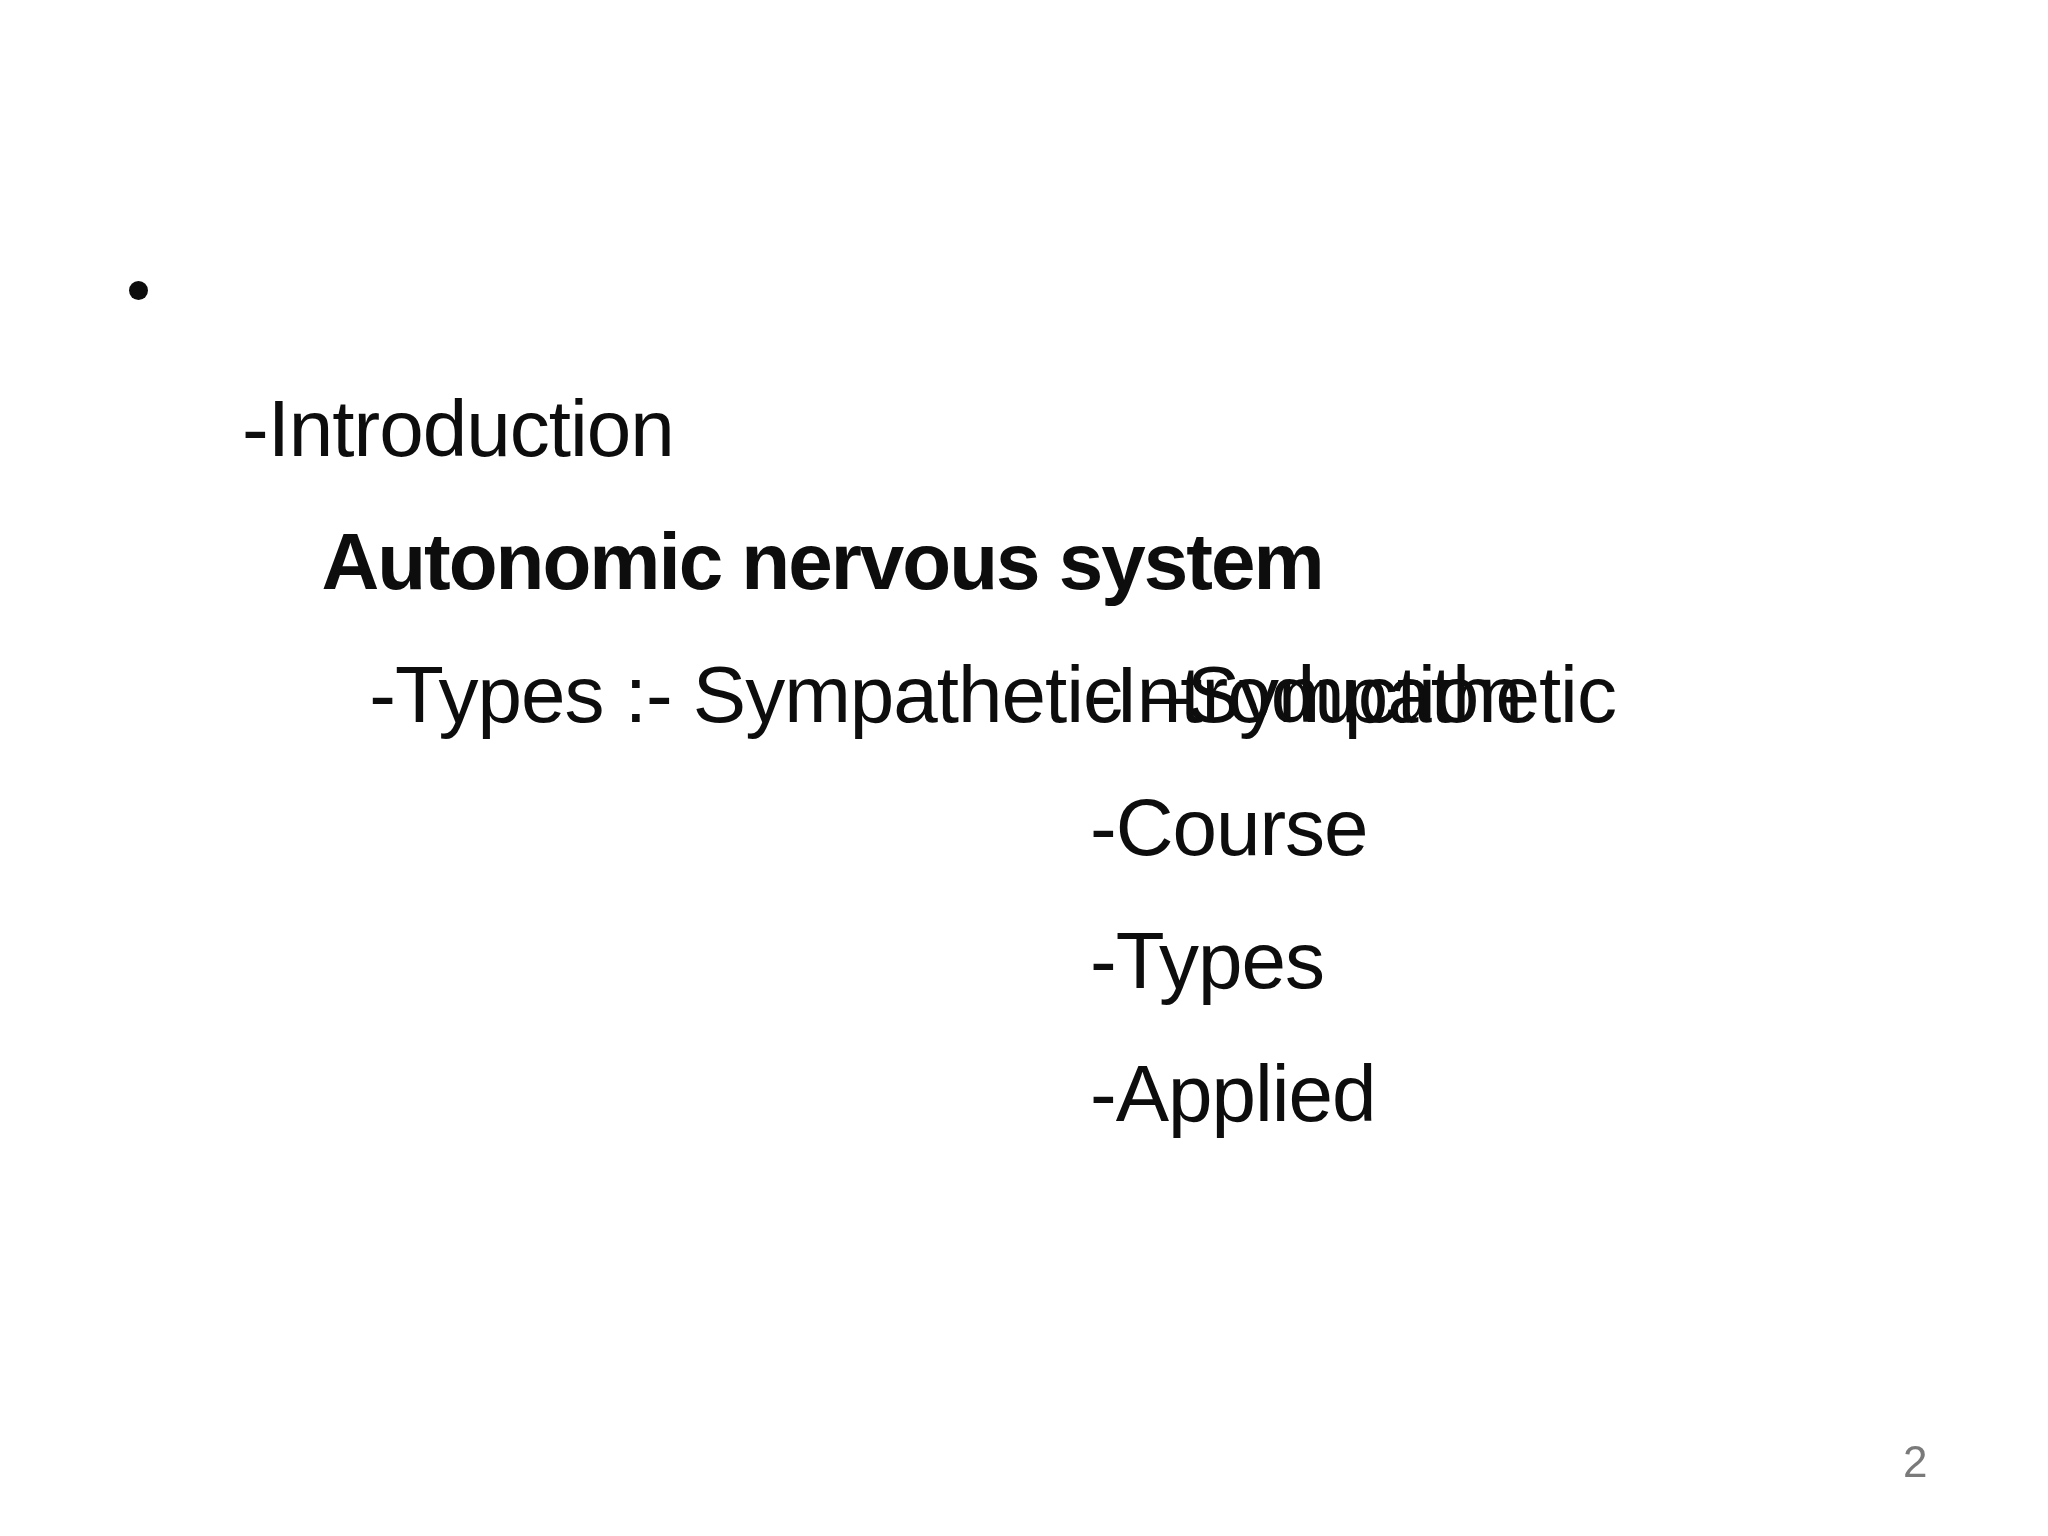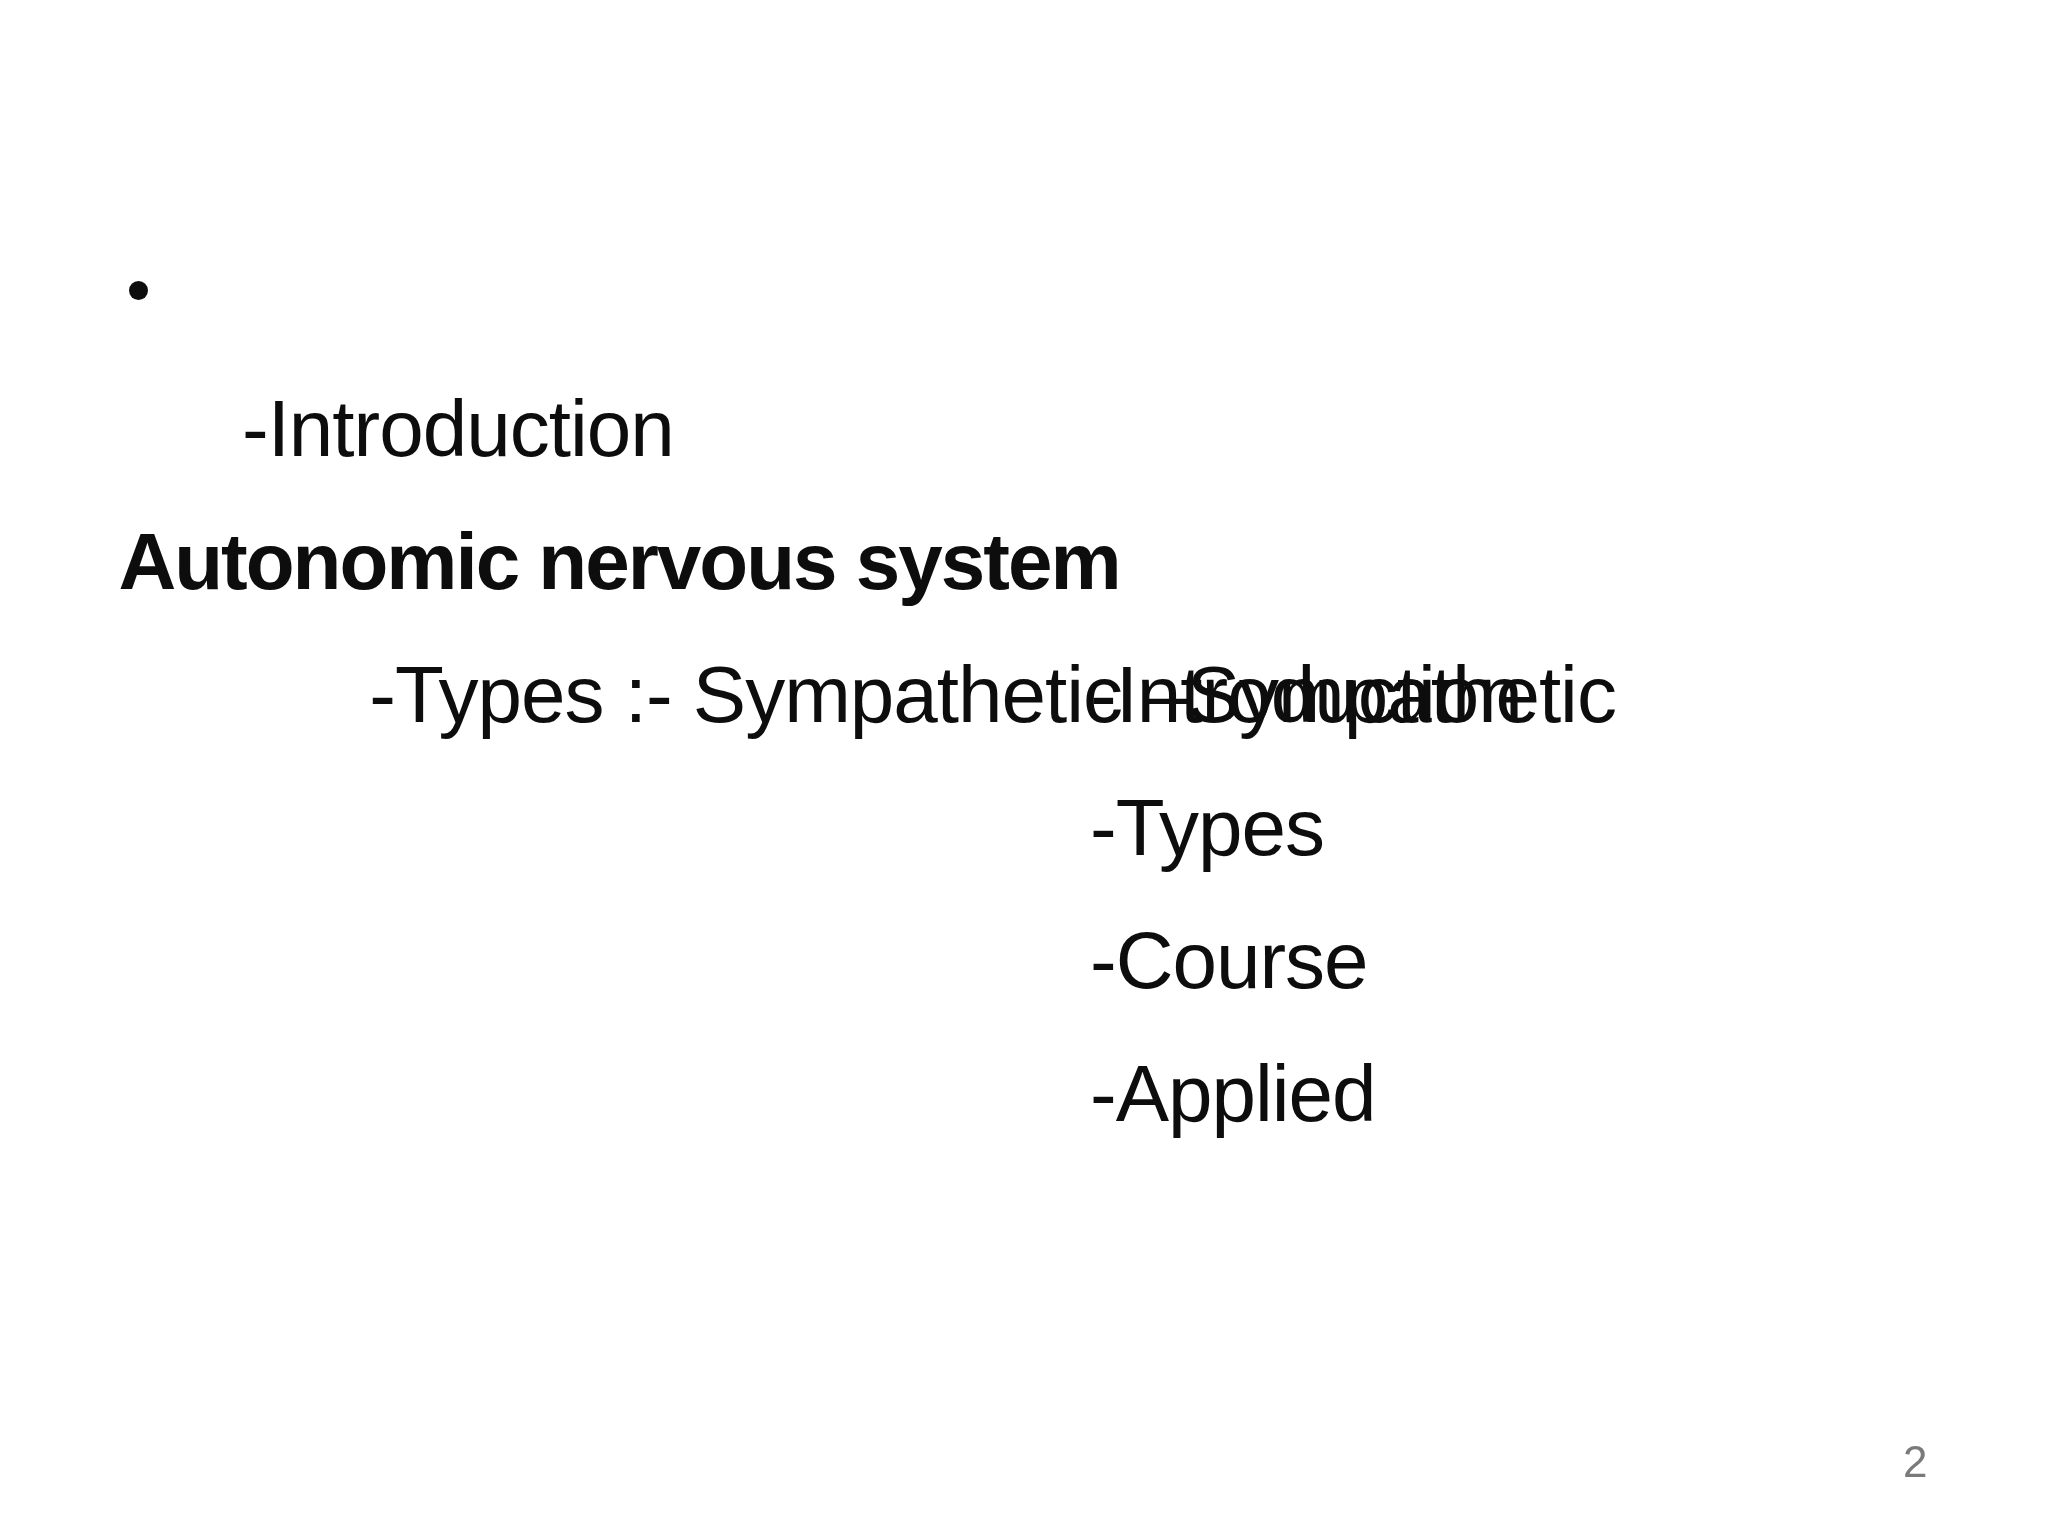--- a/index.html
+++ b/index.html
@@ -26,20 +26,21 @@
   .line {
     height: 133px;
     line-height: 133px;
     font-size: 80px;
     color: #0d0d0d;
     letter-spacing: -1px;
     white-space: pre;
   }
   .l-title {
     position: relative;
+    padding-left: 203px;
     font-weight: bold;
     letter-spacing: -2px;
   }
   .bullet {
     position: absolute;
     left: 129px;
     top: 52px;
     width: 19px;
     height: 19px;
     border-radius: 50%;
@@ -76,22 +77,22 @@
 
 
     <div class="line l-sub">-Introduction</div>
 
     <div class="line l-sub">
       <span>-Types :- </span><span class="bold-inline">Sympathetic </span><span>–Sympathetic</span>
     </div>
 
     <div class="line l-nested">-Introduction</div>
 
+    <div class="line l-nested">-Course</div>
+
     <div class="line l-nested">-Types</div>
-
-    <div class="line l-nested">-Course</div>
 
     <div class="line l-nested">-Applied</div>
 
   </div>
 
   <div class="page-number">2</div>
 </div>
 
 </body></html>

